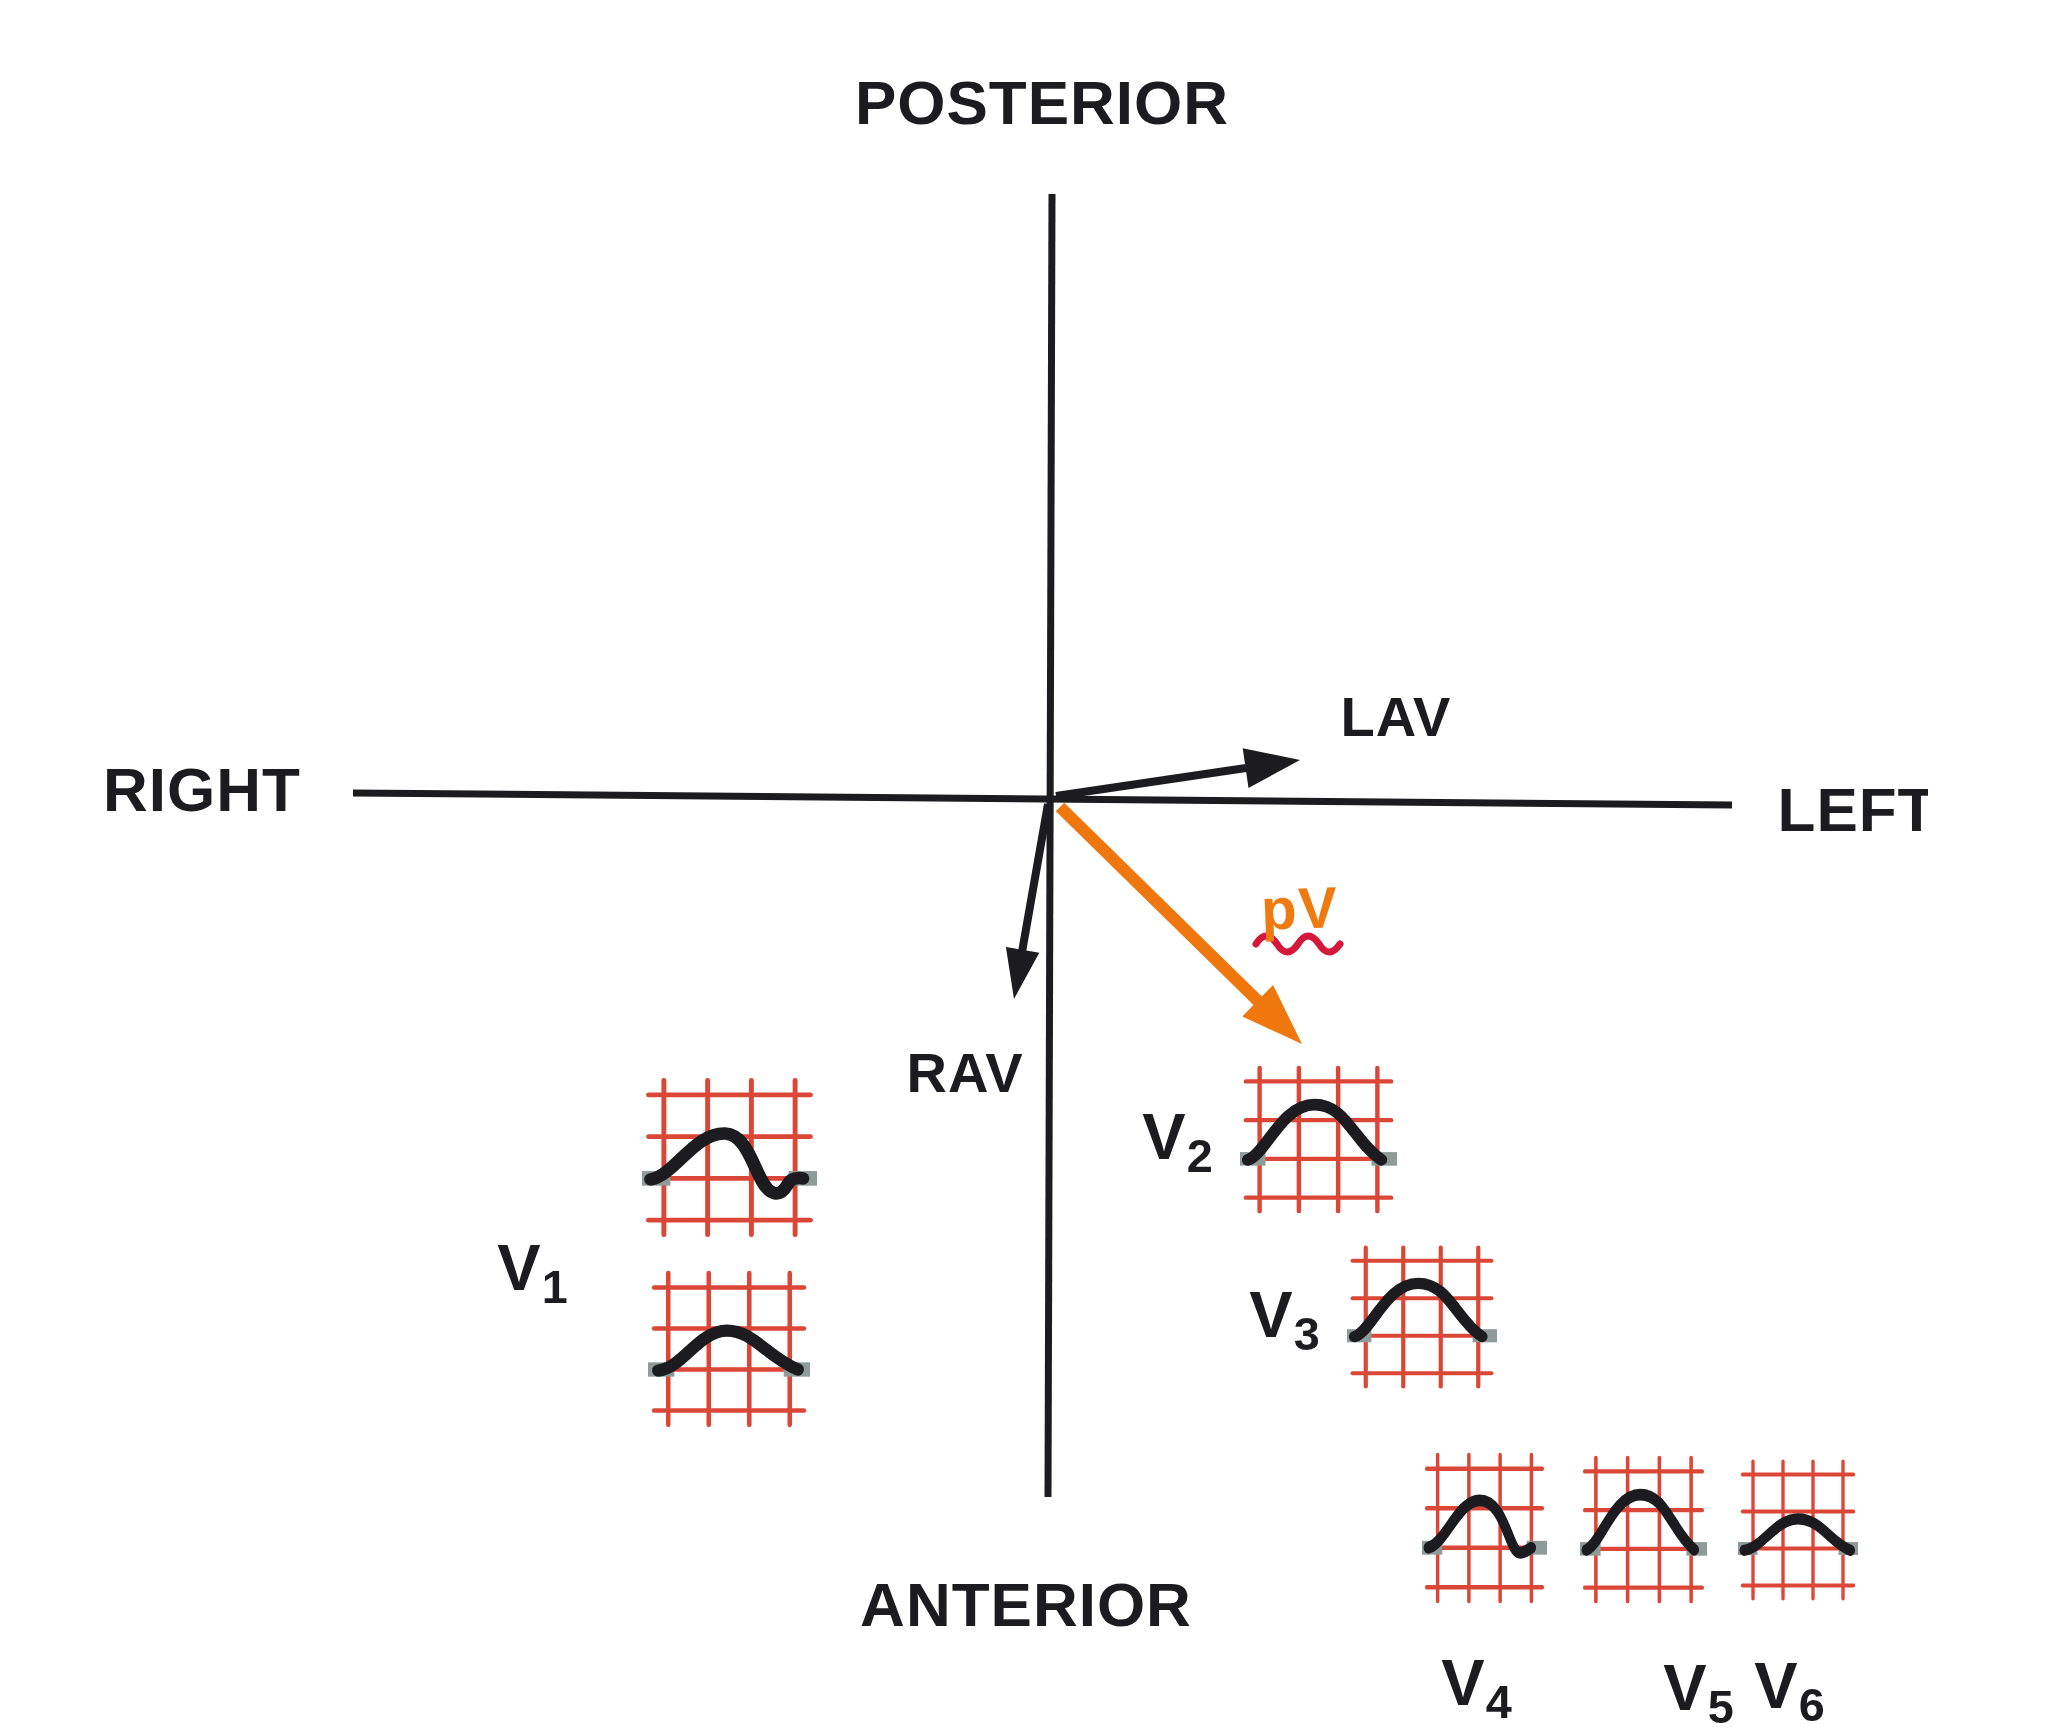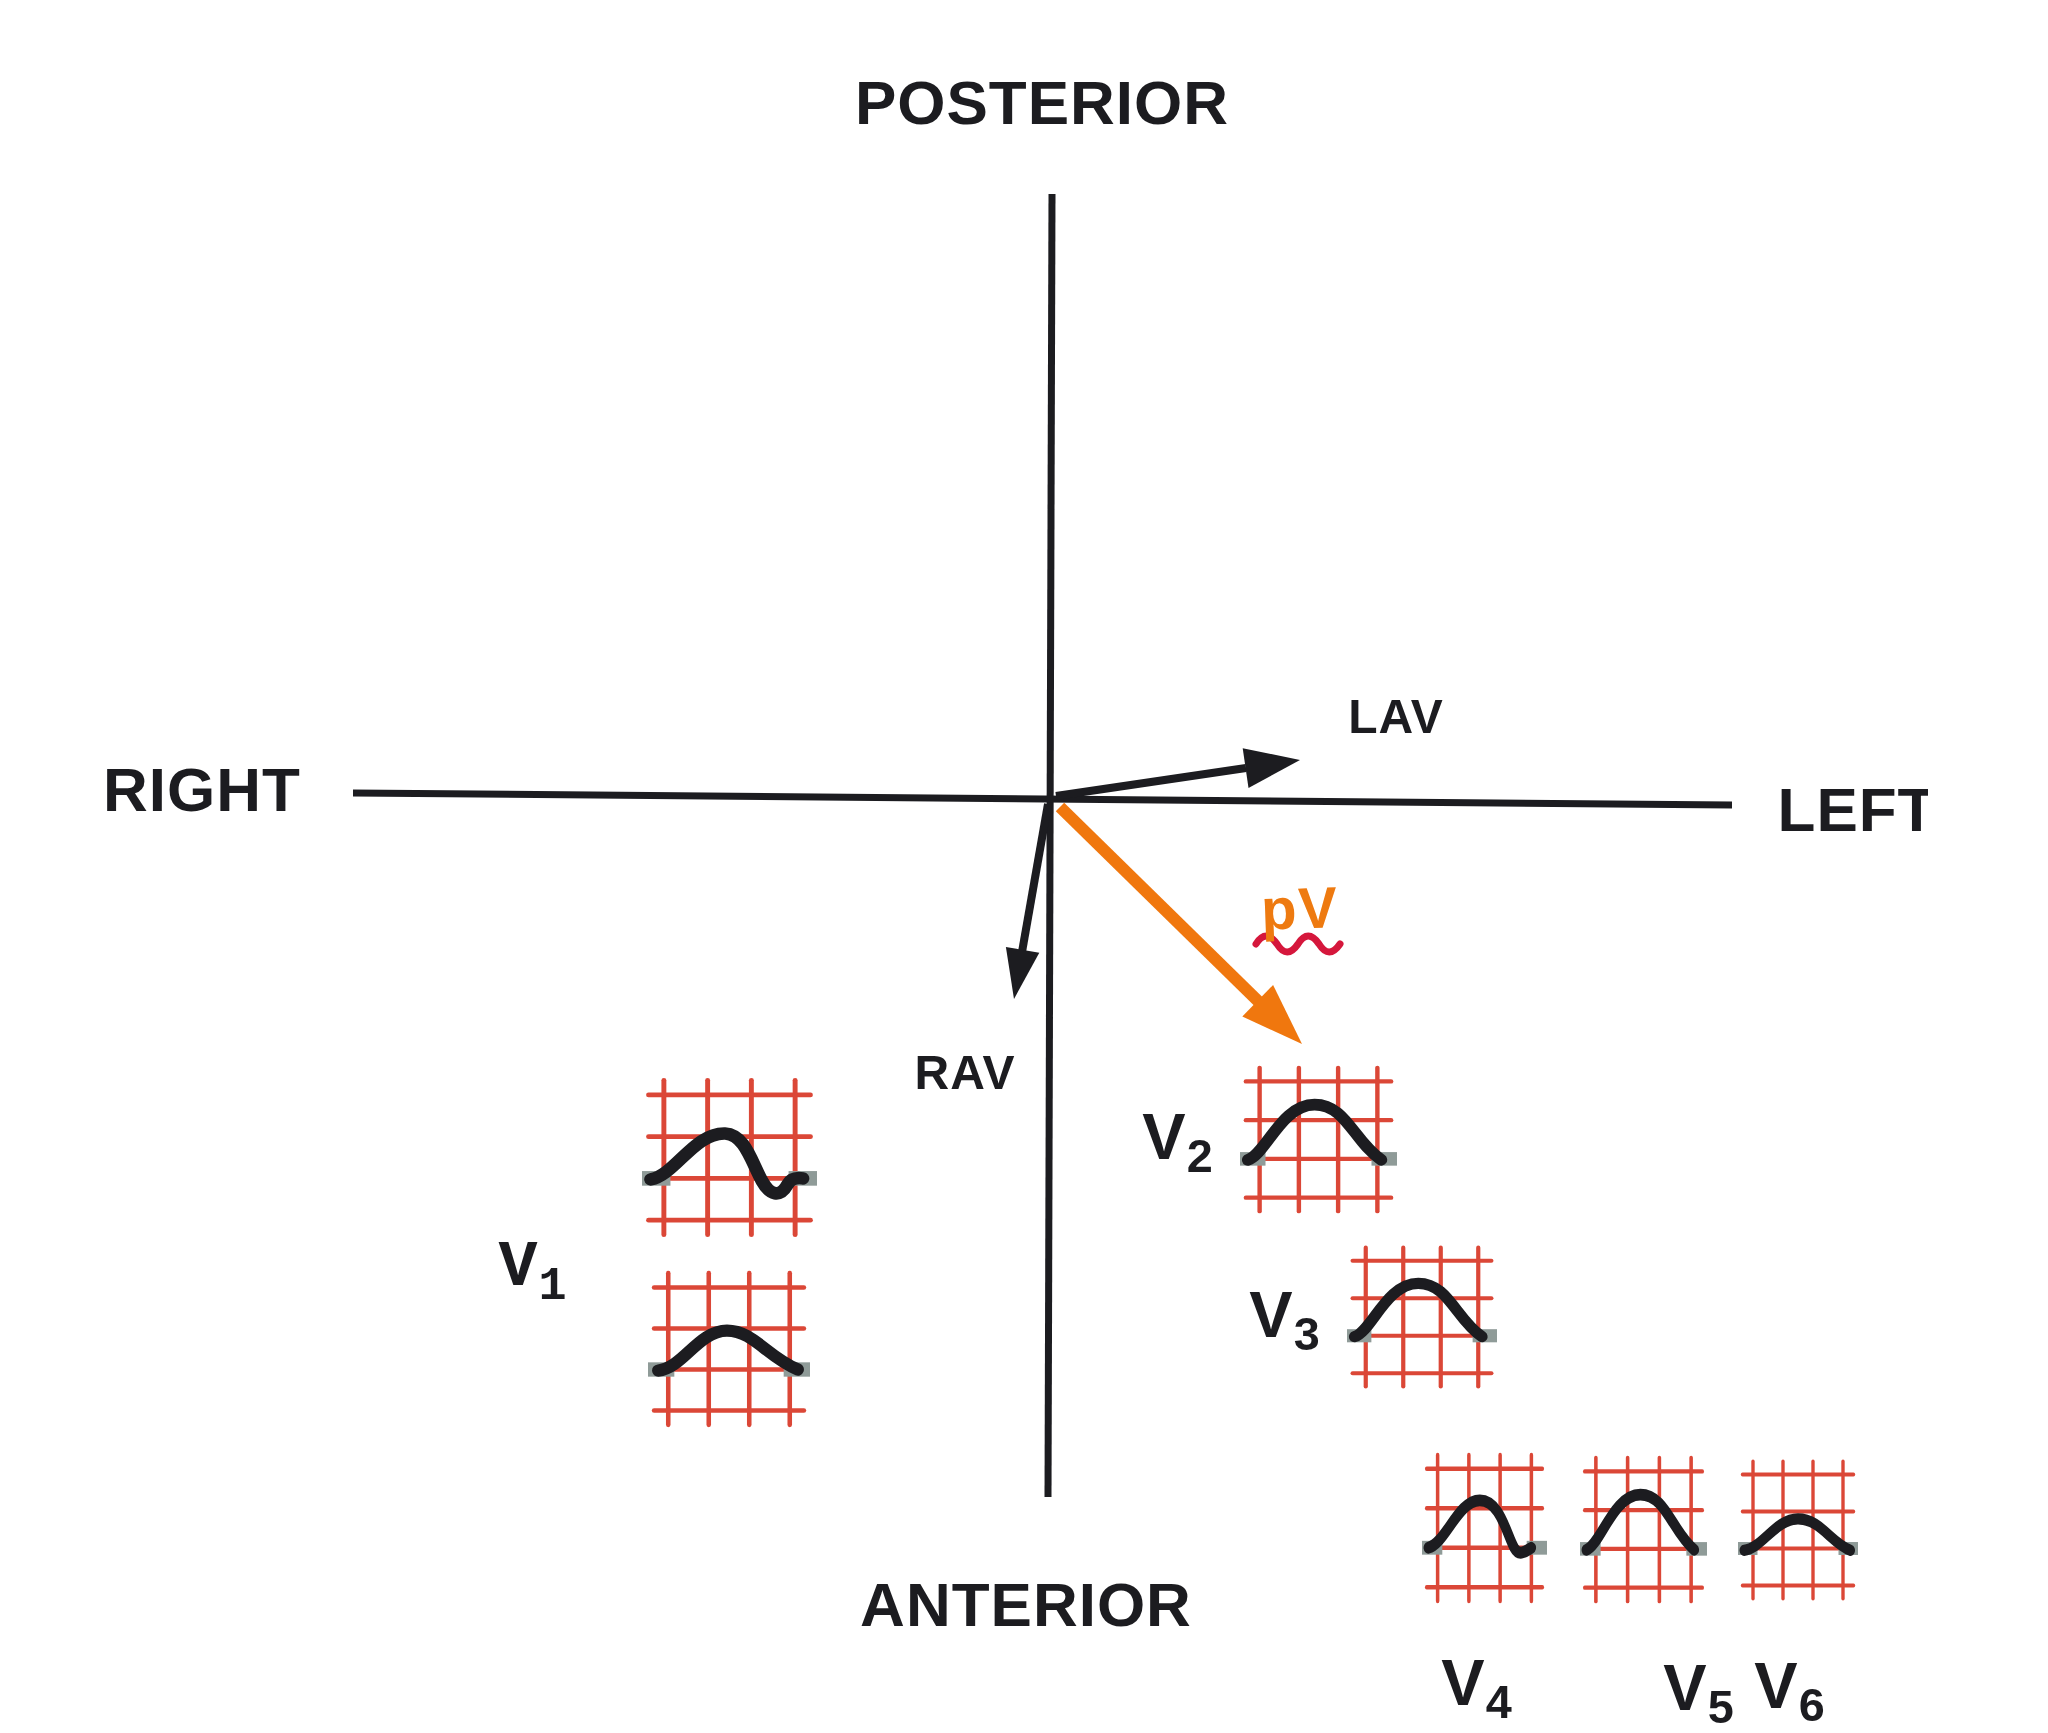--- a/index.html
+++ b/index.html
@@ -6,21 +6,21 @@
   #stage{
     position:relative;width:1928px;height:1733px;background:#ffffff;overflow:hidden;
     font-family:"Liberation Sans", sans-serif;color:#1c1c20;margin-top:24px;
   }
   #axes-svg{position:absolute;left:0;top:0;width:2048px;height:1733px;}
   .lbl{
     position:absolute;transform:translate(-50%,-50%);
     font-weight:600;font-size:62px;letter-spacing:1px;color:#1c1c20;white-space:nowrap;
     font-family:"Liberation Sans", sans-serif;
   }
-  .lbl.vec{font-size:48px;}
+  .lbl.vec{font-size:56px;}
   .lbl.pv{
     font-size:58px;font-weight:700;color:#ee7a10;letter-spacing:2px;
     transform:translate(-50%,-50%) rotate(-2deg);
   }
   .vlead{font-size:65px;font-weight:600;}
   .vlead sub{font-size:0.72em;vertical-align:-0.28em;}
   .thumb{position:absolute;}
   .thumb svg{display:block;width:100%;height:100%;}
 </style>
 </head>
@@ -174,21 +174,21 @@
           <line x1="6" y1="100" x2="154" y2="100"></line>
           <line x1="140" y1="6" x2="140" y2="154"></line>
           <line x1="6" y1="140" x2="154" y2="140"></line>
         </g>
         <rect x="0" y="93" width="26" height="14" fill="#8f9b98"></rect>
         <rect x="134" y="93" width="26" height="14" fill="#8f9b98"></rect>
         <path d="M8,102 C32,100 50,68 80,68 C110,68 124,94 150,102" fill="none" stroke="#1c1c20" stroke-width="12" stroke-linecap="round"></path>
       </svg>
     </div>
 
-  <div class="lbl vlead" style="left:533px;top:1248px;font-family:Liberation Mono, monospace;">
+  <div class="lbl vlead" style="left:533px;top:1248px;">
     <span>V</span><sub>1</sub>
   </div>
   <div class="lbl vlead" style="left:1178px;top:1117px;">
     <span>V</span><sub>2</sub>
   </div>
   <div class="lbl vlead" style="left:1285px;top:1295px;">
     <span>V</span><sub>3</sub>
   </div>
   <div class="lbl vlead" style="left:1477px;top:1663px;">
     <span>V</span><sub>4</sub>

